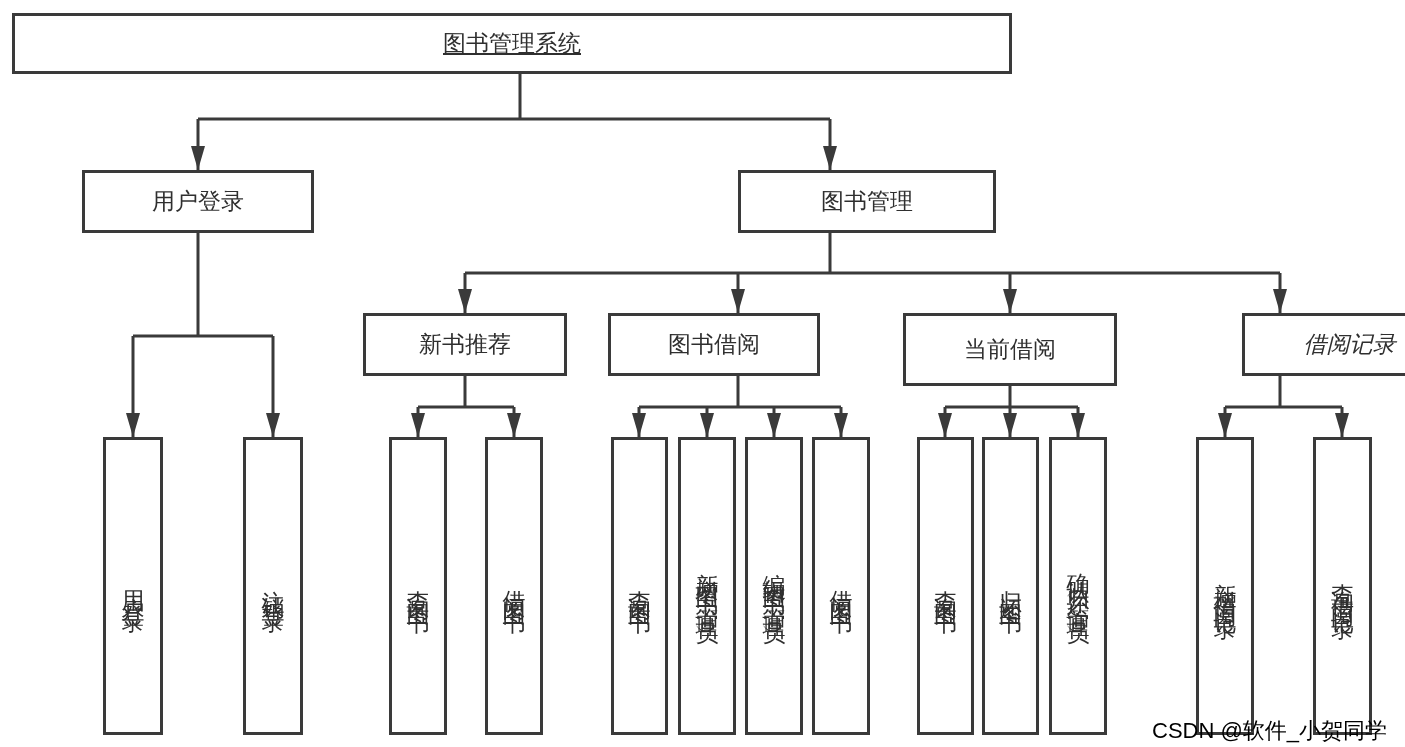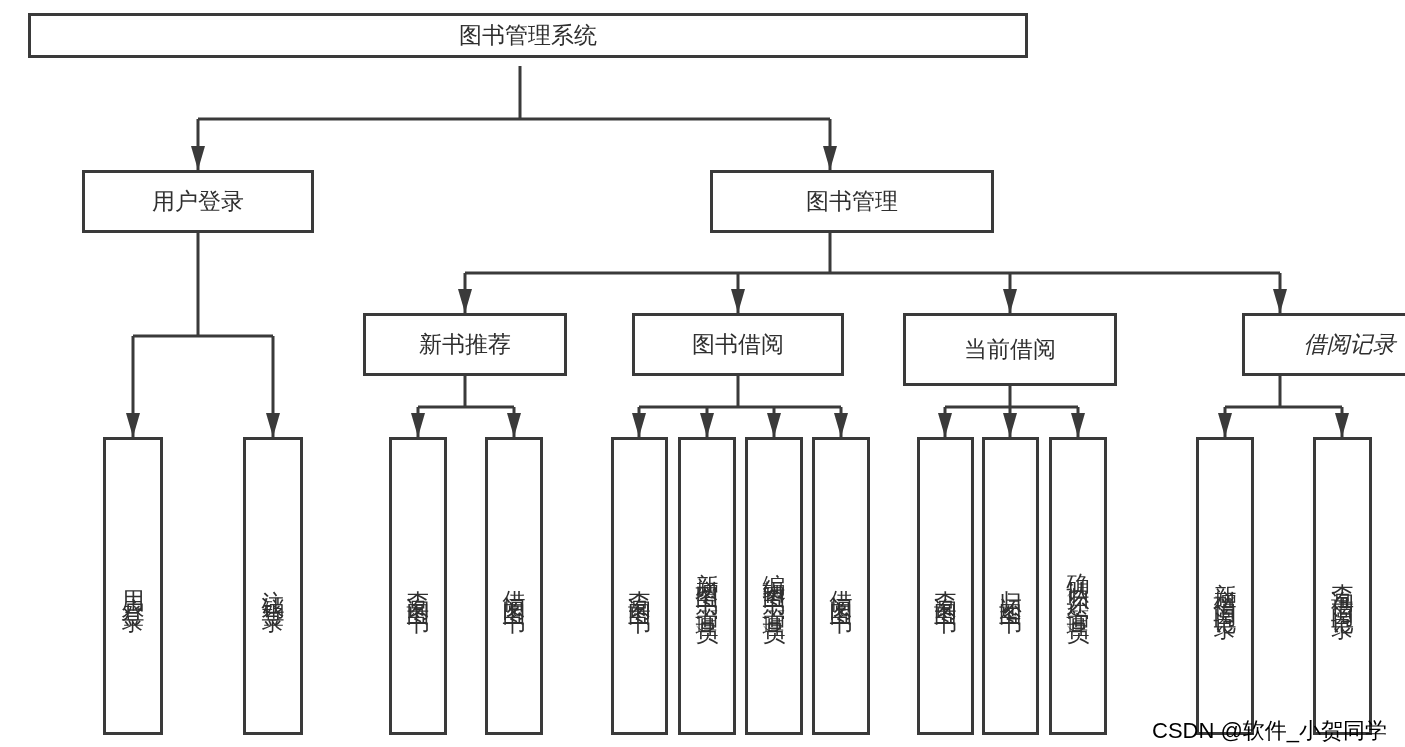--- a/index.html
+++ b/index.html
@@ -33,27 +33,27 @@
     font-size: 23px;
     z-index: 2;
     white-space: nowrap;
   }
   .node.leaf .v-label {
     writing-mode: vertical-rl;
     line-height: 1;
     letter-spacing: 7px;
   }
   
-  .n-root   { left: 28px;   top: 13px;  width: 1000px; height: 45px; }
+  .n-root   { left: 12px;   top: 13px;  width: 1000px; height: 61px; text-decoration: underline; }
   
   .n-l2a    { left: 82px;   top: 170px; width: 232px;  height: 63px; }
-  .n-l2b    { left: 710px;  top: 170px; width: 284px;  height: 63px; }
+  .n-l2b    { left: 738px;  top: 170px; width: 258px;  height: 63px; }
   
   .n-g0     { left: 363px;  top: 313px; width: 204px;  height: 63px; }
-  .n-g1     { left: 632px;  top: 313px; width: 212px;  height: 63px; }
+  .n-g1     { left: 608px;  top: 313px; width: 212px;  height: 63px; }
   .n-g2     { left: 903px;  top: 313px; width: 214px;  height: 73px; }
   .n-g3     { left: 1242px; top: 313px; width: 215px;  height: 63px; font-style: italic; }
   
   .leaf     { top: 437px; height: 298px; }
   .n-a0 { left: 103px;  width: 60px; }
   .n-a1 { left: 243px;  width: 60px; }
   .n-b0 { left: 389px;  width: 58px; }
   .n-b1 { left: 485px;  width: 58px; }
   .n-c0 { left: 611px;  width: 57px; }
   .n-c1 { left: 678px;  width: 58px; letter-spacing: 0; }

